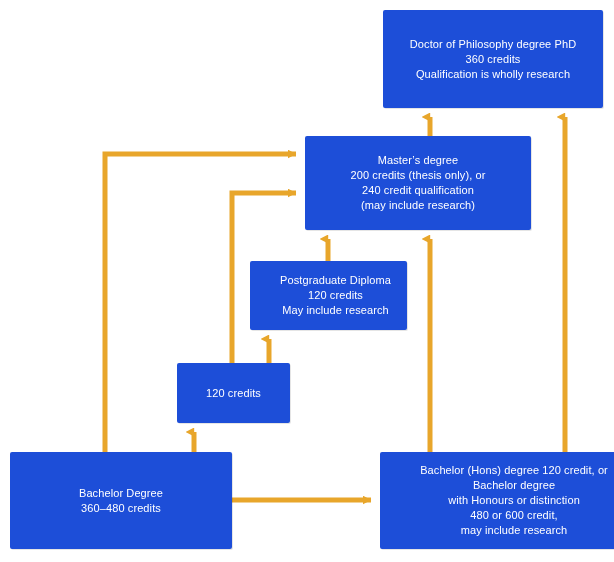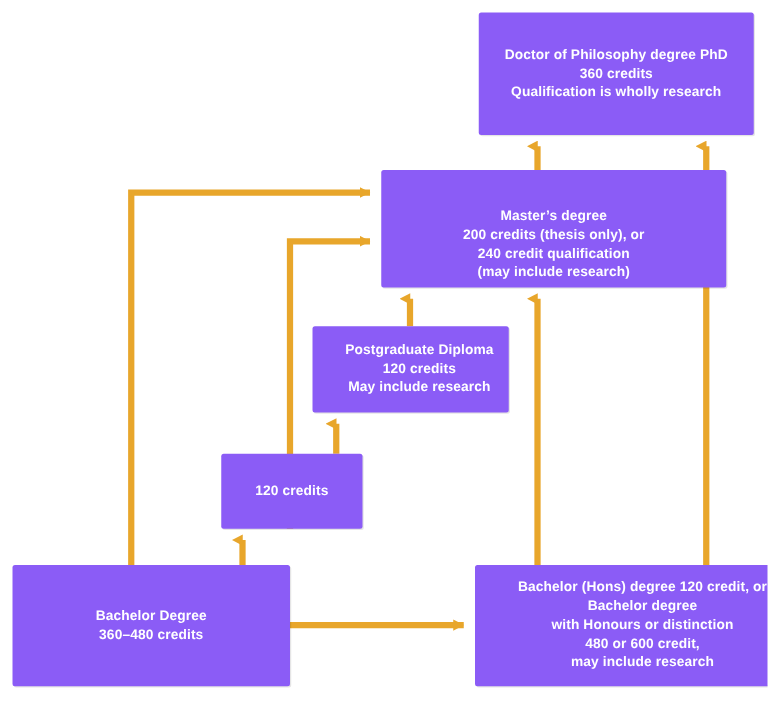--- a/index.html
+++ b/index.html
@@ -5,27 +5,27 @@
   html,body{margin:0;padding:0;background:#ffffff;}
   body{
     width:614px;height:562px;
     font-family:"Liberation Sans","DejaVu Sans",sans-serif;
     overflow:hidden;
   }
   #diagram-root{position:relative;width:614px;height:562px;background:#fff;}
   svg.canvas{position:absolute;left:0;top:0;width:614px;height:562px;display:block;}
   .node-box{
     position:absolute;
-    background:#8b5cf6;
+    background:#1d4ed8;
     color:#ffffff;
     display:flex;
     align-items:center;
     justify-content:center;
     text-align:center;
-    font-weight:bold;
+    font-weight:normal;
     font-size:11px;
     line-height:15px;
     border-radius:2px;
     box-sizing:border-box;
     padding:4px 6px;
     box-shadow:1px 1px 0 rgba(0,0,0,0.10);
     z-index:3;
     letter-spacing:0.1px;
   }
   .node-box .lines{width:100%;}
@@ -69,21 +69,21 @@
   </svg>
 
   <div class="node-box" style="left:383px;top:10px;width:220px;height:98px;">
     <span class="lines">
       <span class="ln">Doctor of Philosophy degree PhD</span>
       <span class="ln">360 credits</span>
       <span class="ln">Qualification is wholly research</span>
     </span>
   </div>
 
-  <div class="node-box" style="left:305px;top:136px;width:276px;height:94px;align-items:flex-end;">
+  <div class="node-box" style="left:305px;top:136px;width:226px;height:94px;">
     <span class="lines">
       <span class="ln">Master’s degree</span>
       <span class="ln">200 credits (thesis only), or</span>
       <span class="ln">240 credit qualification</span>
       <span class="ln">(may include research)</span>
     </span>
   </div>
 
   <div class="node-box" style="left:250px;top:261px;width:157px;height:69px;padding-left:20px;">
     <span class="lines">

